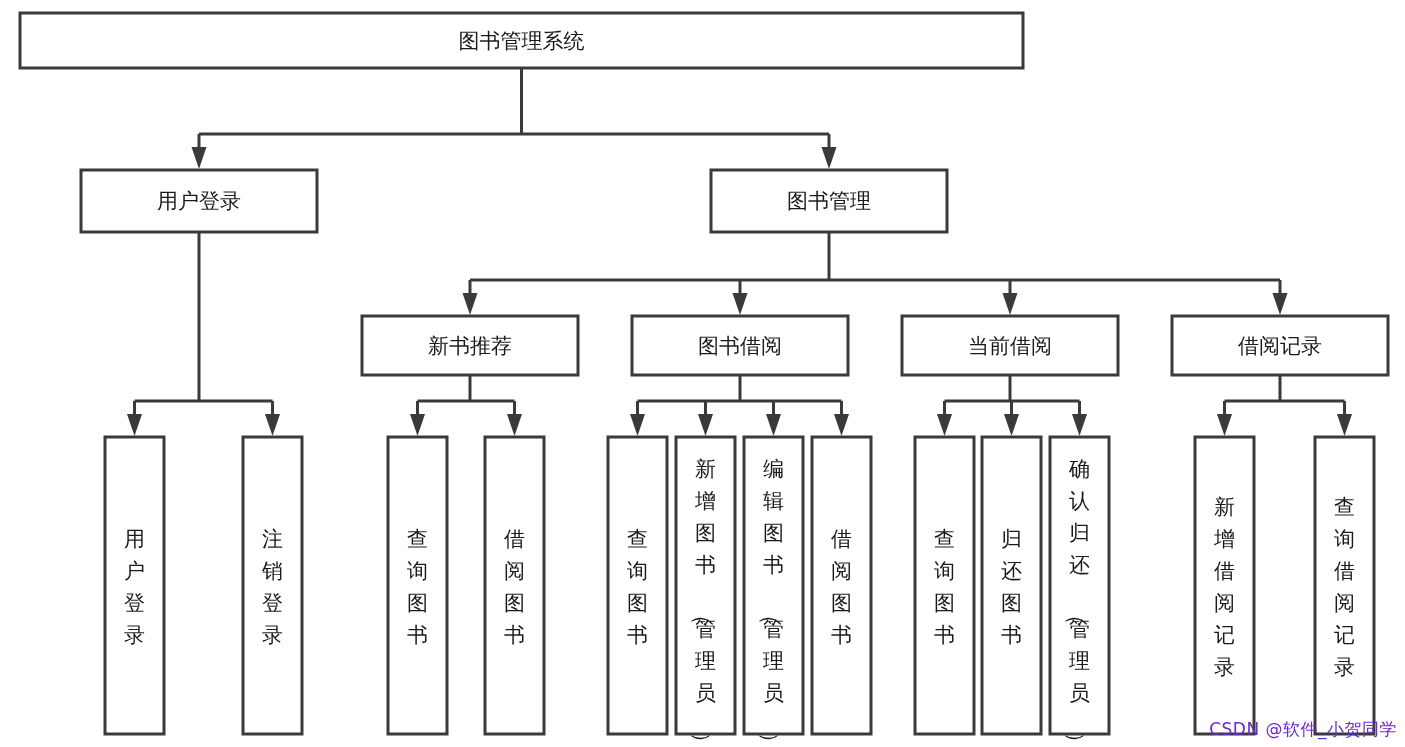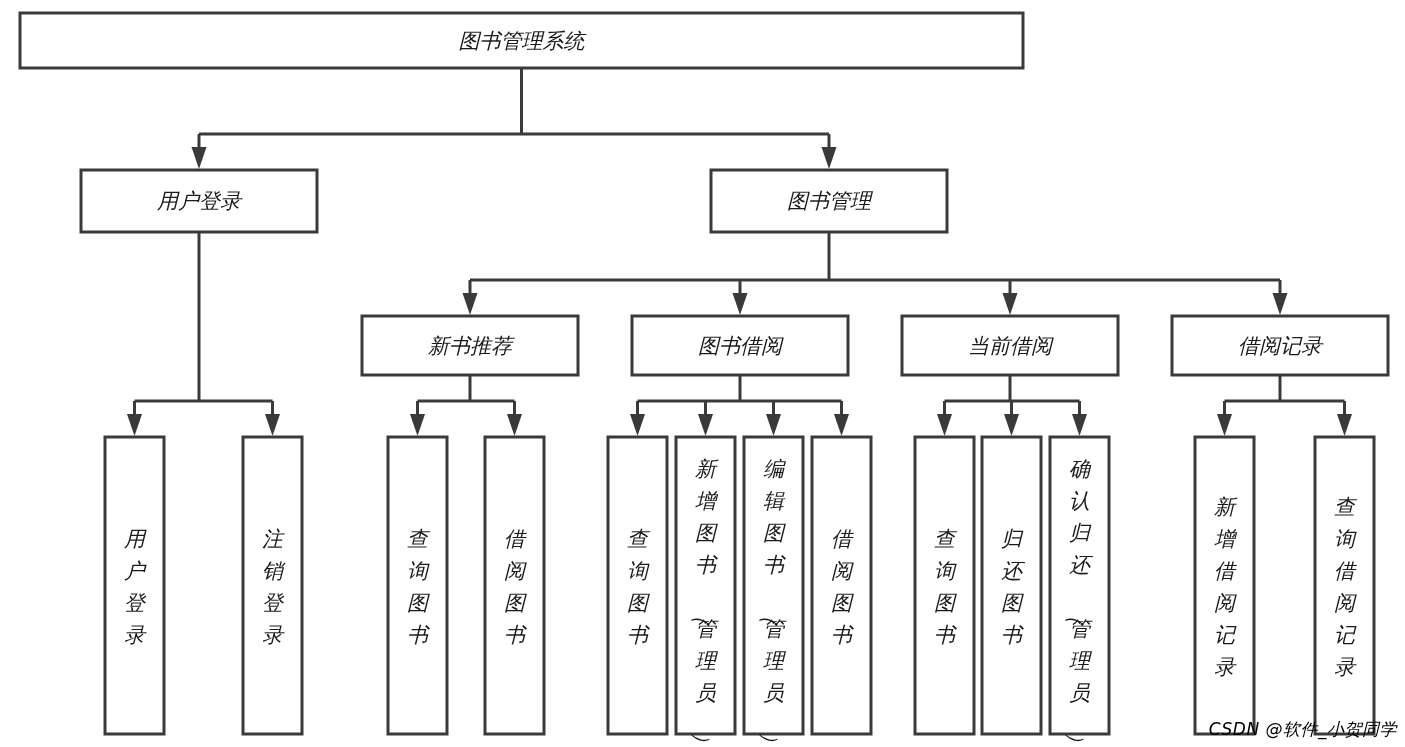--- a/index.html
+++ b/index.html
@@ -10,21 +10,20 @@
   body {
     width: 1405px;
     height: 747px;
     font-family: "DejaVu Sans", "Liberation Sans", sans-serif;
     overflow: hidden;
   }
   #chart-root {
     position: relative;
     width: 1405px;
     height: 747px;
-    font-style: italic;
   }
   svg.diagram {
     display: block;
     width: 1405px;
     height: 747px;
   }
   .node-box {
     fill: #ffffff;
     stroke: #3a3a3a;
     stroke-width: 3;
@@ -50,21 +49,21 @@
   .arrow-head {
     fill: #3a3a3a;
     stroke: none;
   }
   .watermark {
     position: absolute;
     right: 8px;
     bottom: 6px;
     font-family: "DejaVu Sans", "Liberation Sans", sans-serif;
     font-size: 17px;
-    color: #000000;
+    color: #6d28d9;
     white-space: nowrap;
     letter-spacing: 0.5px;
     pointer-events: none;
     text-align: center;
   }
 </style>
 </head>
 <body>
 
 <div id="chart-root">

